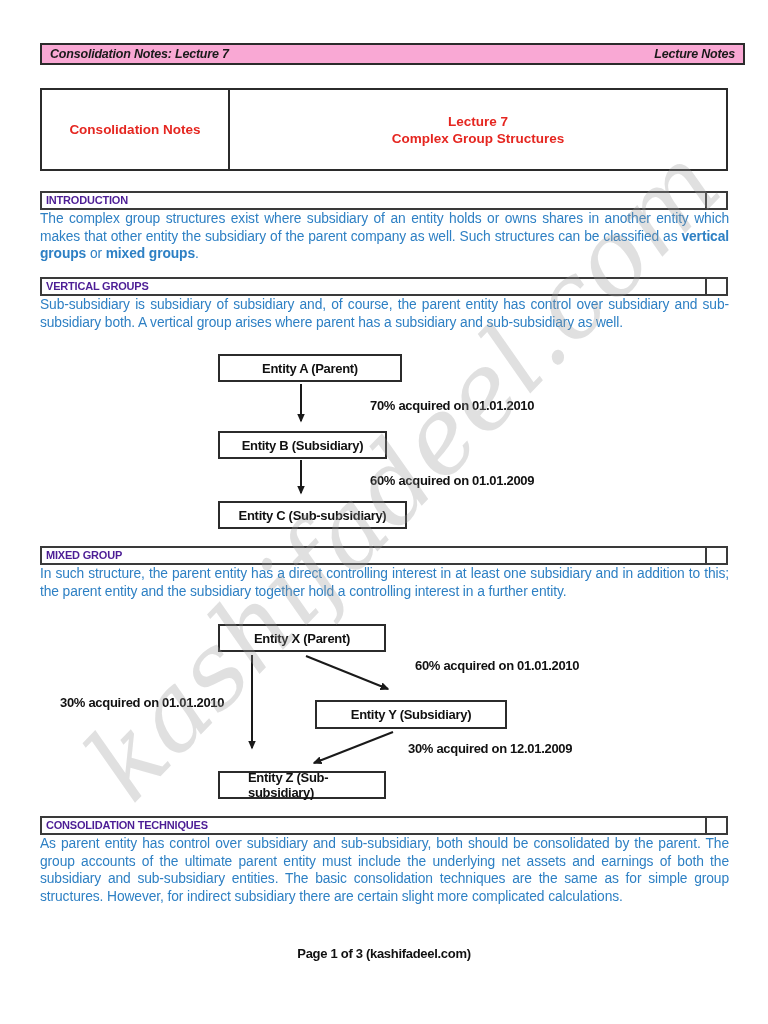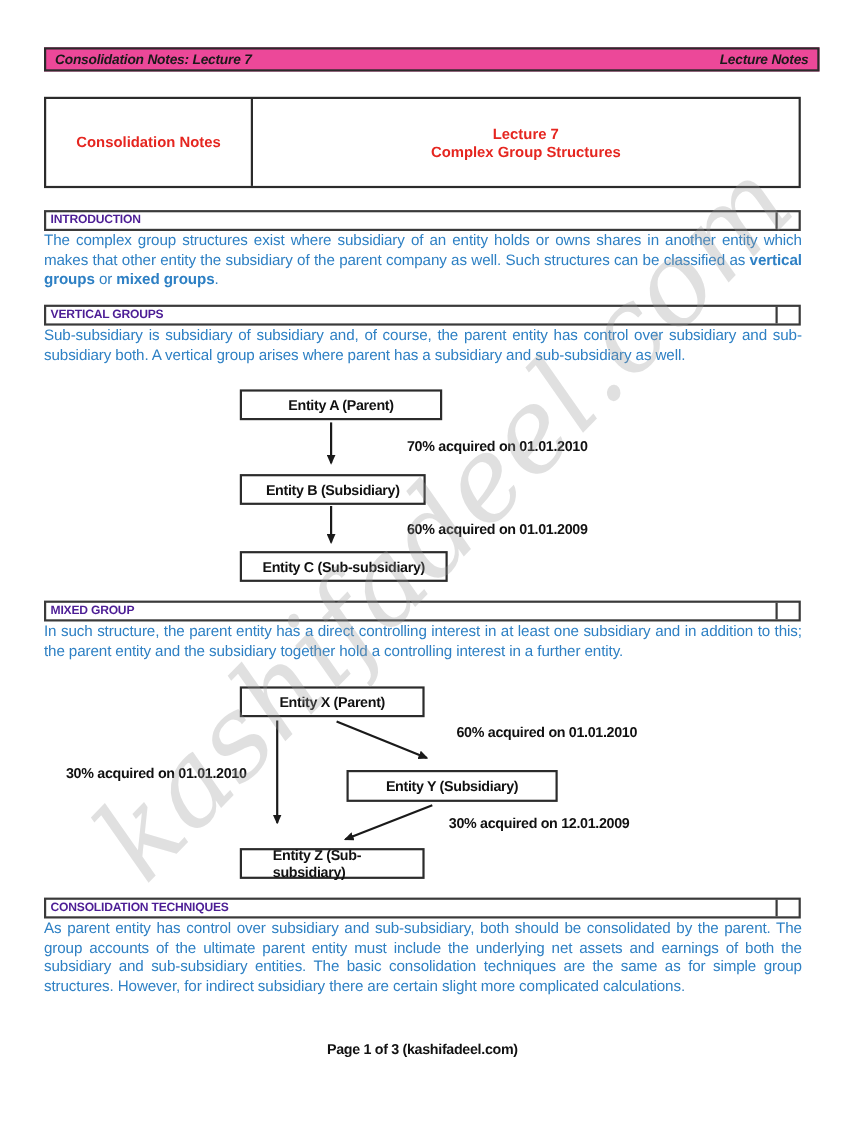--- a/index.html
+++ b/index.html
@@ -5,21 +5,21 @@
   html,body{margin:0;padding:0;}
   body{
     width:768px;height:1024px;position:relative;background:#ffffff;overflow:hidden;
     font-family:"Liberation Sans",sans-serif;color:#1a1a1a;
   }
   .abs{position:absolute;box-sizing:border-box;}
 
   
   .page-header{
     left:40px;top:43px;width:705px;height:22px;
-    border:2px solid #2b2b2b;background:#ec4899;
+    border:2px solid #2b2b2b;background:#f9a8d4;
     display:flex;justify-content:space-between;align-items:center;
     padding:0 8px;font-size:12.5px;font-weight:bold;font-style:italic;letter-spacing:-0.2px;
   }
 
   
   .title-table{
     left:40px;top:88px;width:688px;height:83px;
     border:2px solid #2b2b2b;background:#fff;display:flex;
   }
   .title-table .cell-left{

